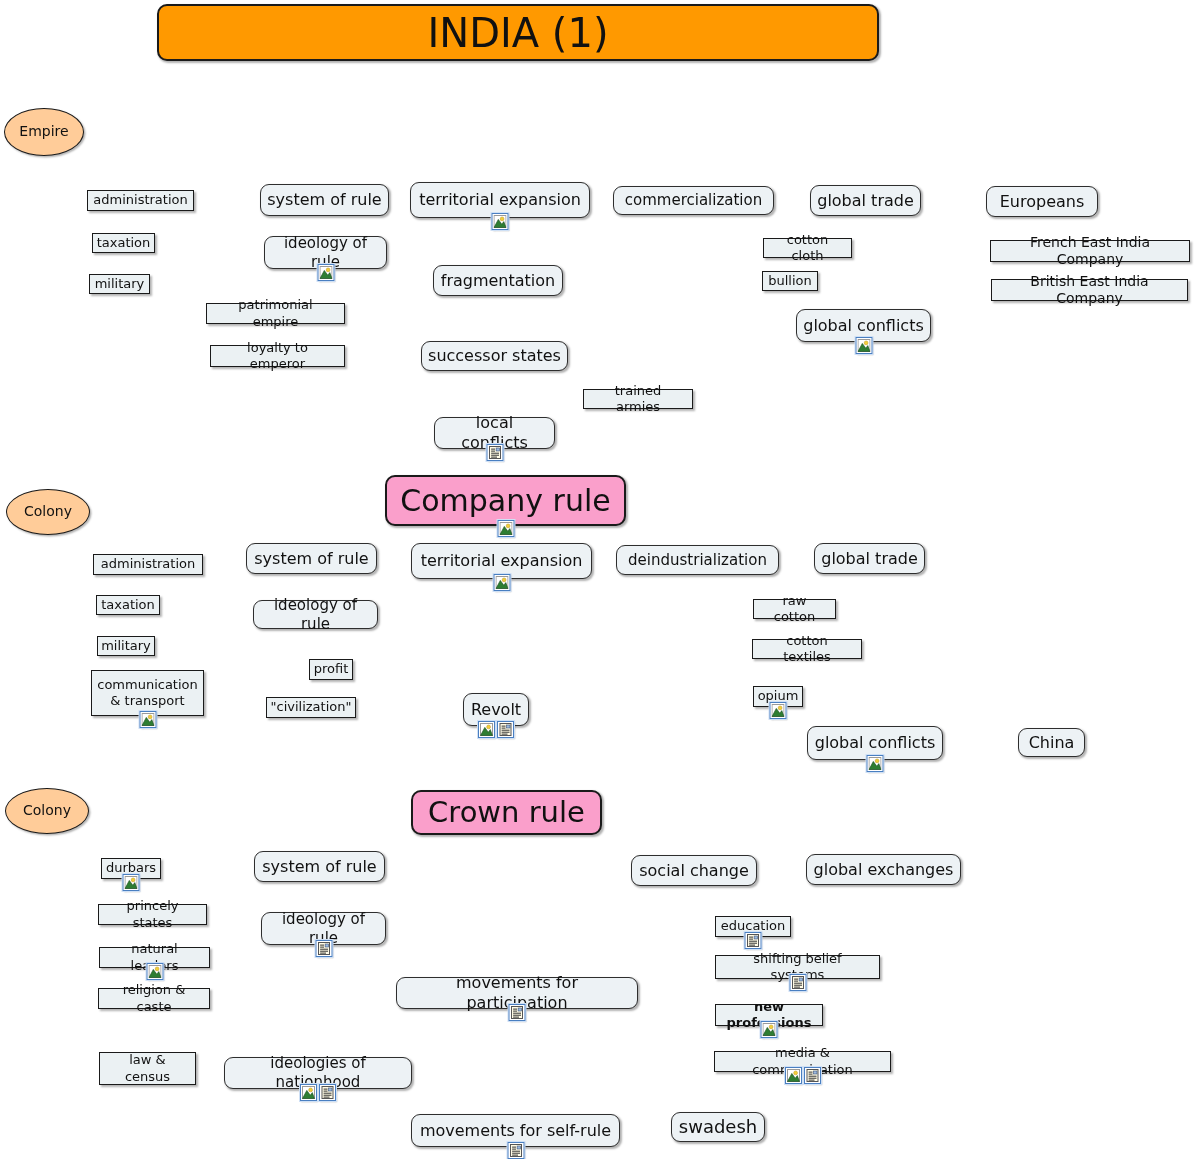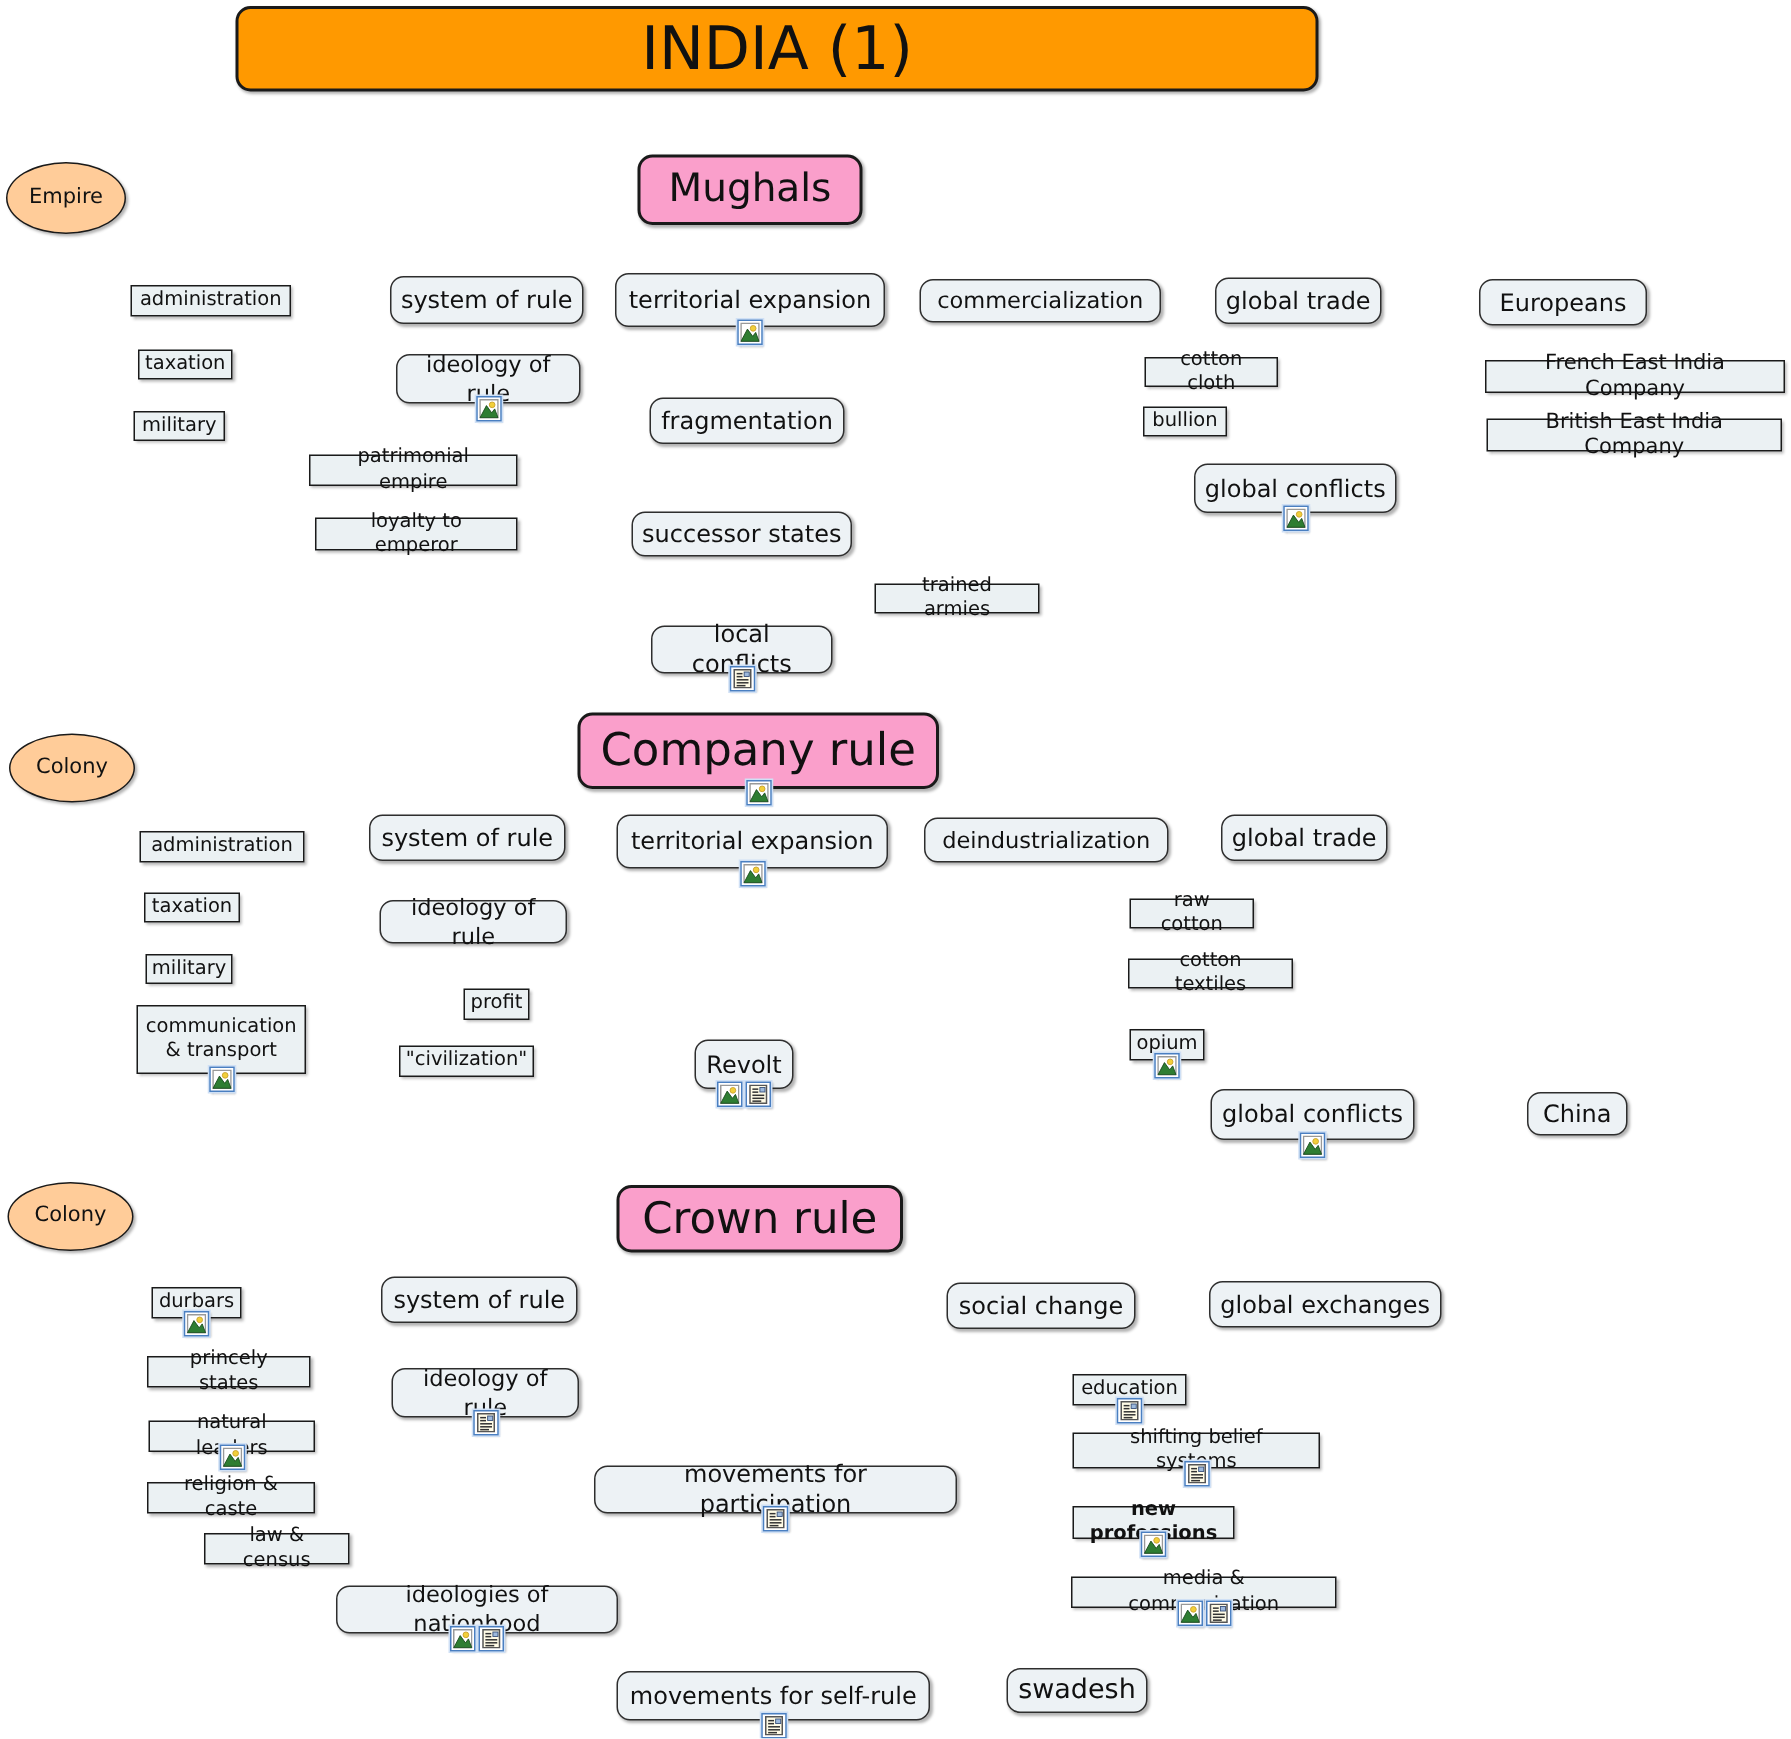--- a/index.html
+++ b/index.html
@@ -86,23 +86,20 @@
 </head>
 <body>
 
 <div id="canvas">
     <div class="node type-title" style="left: 157px; top: 4px; width: 722px; height: 57px; font-size: 40px; text-align: center;">
       <span class="node-label">INDIA (1)</span>
     </div>
     <div class="node type-oval" style="left: 4px; top: 108px; width: 80px; height: 48px; font-size: 14px;">
       <span class="node-label">Empire</span>
     </div>
-    <div class="node type-section" style="left: 425px; top: 103px; width: 150px; height: 47px; font-size: 26px;">
-      <span class="node-label">Mughals</span>
-    </div>
     <div class="node type-box" style="left: 87px; top: 190px; width: 107px; height: 21px;">
       <span class="node-label">administration</span>
     </div>
     <div class="node type-concept" style="left: 260px; top: 184px; width: 129px; height: 32px;">
       <span class="node-label">system of rule</span>
     </div>
     <div class="node type-concept" style="left: 410px; top: 182px; width: 180px; height: 36px;">
       <span class="node-label">territorial expansion</span>
       <div class="icons">
         <span class="res-icon">
@@ -432,21 +429,21 @@
       <div class="icons">
         <span class="res-icon">
           <svg viewBox="0 0 13 13" width="13" height="13">
             <rect x="0.5" y="0.5" width="12" height="12" fill="#ffffff" stroke="#999999" stroke-width="1"></rect>
             <circle cx="8.6" cy="3.9" r="1.9" fill="#f2cf3a" stroke="#c9a12e" stroke-width="0.6"></circle>
             <path d="M0.5 12.5 L4.8 4.4 L8.3 9.2 L10.3 6.6 L12.5 12.5 Z" fill="#2e7d32" stroke="#1b4d1e" stroke-width="0.6"></path>
           </svg>
         </span>
       </div>
     </div>
-    <div class="node type-box" style="left: 99px; top: 1022px; width: 97px; height: 21px; margin-left: 37px;">
+    <div class="node type-box" style="left: 99px; top: 1052px; width: 97px; height: 33px;">
       <span class="node-label">law &amp; census</span>
     </div>
     <div class="node type-box" style="left: 714px; top: 1051px; width: 177px; height: 21px;">
       <span class="node-label">media &amp; communication</span>
       <div class="icons">
         <span class="res-icon">
           <svg viewBox="0 0 13 13" width="13" height="13">
             <rect x="0.5" y="0.5" width="12" height="12" fill="#ffffff" stroke="#999999" stroke-width="1"></rect>
             <circle cx="8.6" cy="3.9" r="1.9" fill="#f2cf3a" stroke="#c9a12e" stroke-width="0.6"></circle>
             <path d="M0.5 12.5 L4.8 4.4 L8.3 9.2 L10.3 6.6 L12.5 12.5 Z" fill="#2e7d32" stroke="#1b4d1e" stroke-width="0.6"></path>

